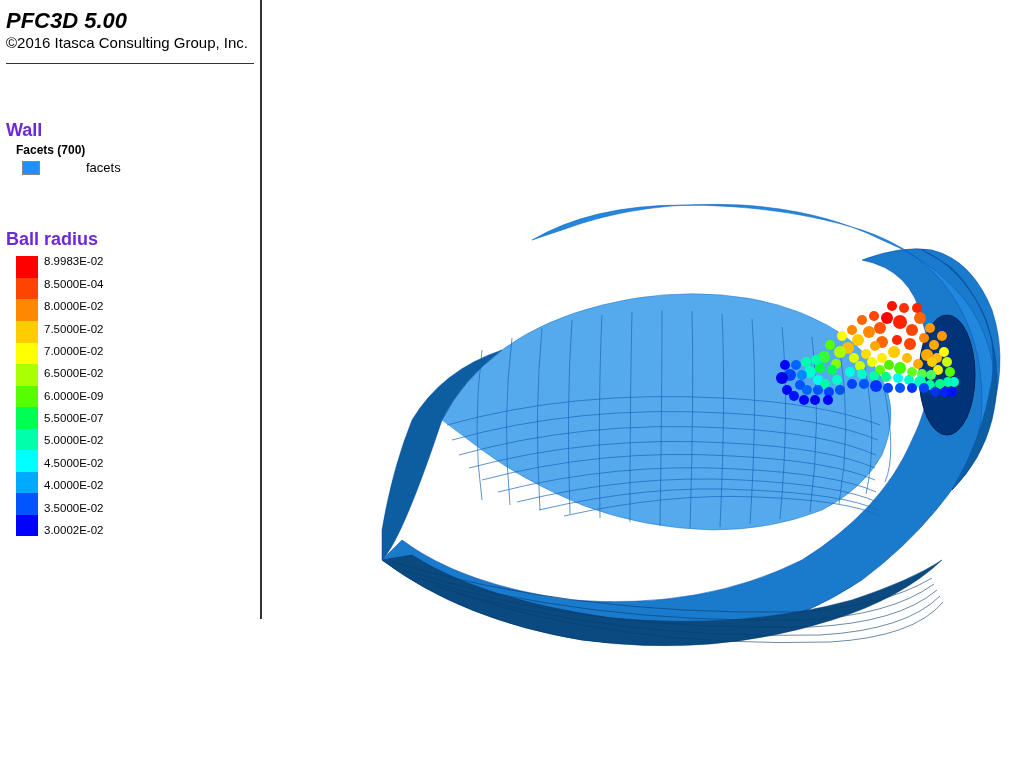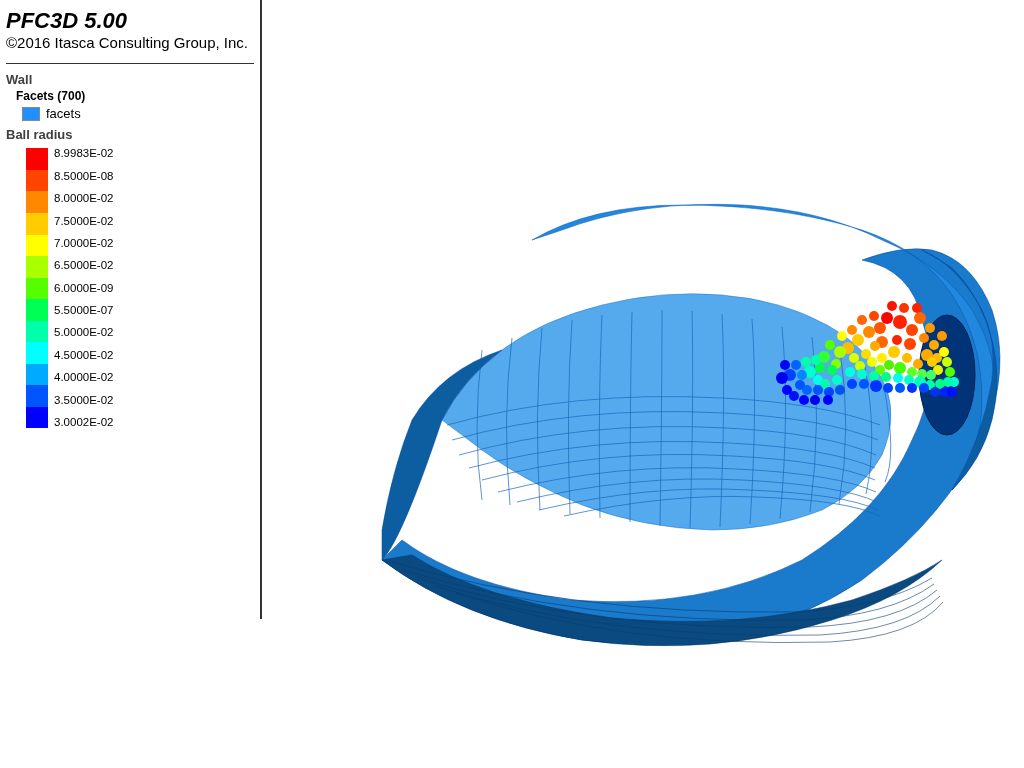--- a/index.html
+++ b/index.html
@@ -37,59 +37,61 @@
       color: #000;
       margin-bottom: 8px;
     }
 
     .divider {
       border-top: 1.5px solid #333;
       margin: 4px 0 8px 0;
     }
 
     .section-label {
-      font-size: 13px;
+      font-size: 18px;
       font-weight: bold;
-      color: #404040;
+      color: #6d28d9;
       margin-bottom: 2px;
+      margin-top: 48px;
     }
 
     .subsection-label {
       font-size: 12px;
       font-weight: bold;
       color: #000;
       margin-left: 10px;
       margin-bottom: 3px;
     }
 
     .facet-item {
       display: flex;
       align-items: center;
       margin-left: 16px;
       margin-bottom: 6px;
+      gap: 40px;
     }
 
     .facet-color-box {
       width: 18px;
       height: 14px;
       background: #1e90ff;
       margin-right: 6px;
       border: 1px solid #888;
     }
 
     .facet-text {
       font-size: 13px;
       color: #000;
     }
 
     
     .color-scale-container {
       display: flex;
       align-items: flex-end;
-      margin-left: 20px;
+      margin-left: 10px;
       margin-top: 4px;
     }
 
     .color-bar {
       width: 22px;
       height: 280px;
       display: flex;
       flex-direction: column;
       margin-right: 6px;
       flex-shrink: 0;
@@ -157,21 +159,21 @@
         <div class="color-segment" style="background: rgb(85, 255, 0);"></div>
         <div class="color-segment" style="background: rgb(0, 255, 85);"></div>
         <div class="color-segment" style="background: rgb(0, 255, 170);"></div>
         <div class="color-segment" style="background: rgb(0, 255, 255);"></div>
         <div class="color-segment" style="background: rgb(0, 170, 255);"></div>
         <div class="color-segment" style="background: rgb(0, 85, 255);"></div>
         <div class="color-segment" style="background: rgb(0, 0, 255);"></div>
       </div>
     <div class="scale-labels" id="scale-labels">
         <div class="scale-label">8.9983E-02</div>
-        <div class="scale-label">8.5000E-08</div>
+        <div class="scale-label">8.5000E-04</div>
         <div class="scale-label">8.0000E-02</div>
         <div class="scale-label">7.5000E-02</div>
         <div class="scale-label">7.0000E-02</div>
         <div class="scale-label">6.5000E-02</div>
         <div class="scale-label">6.0000E-09</div>
         <div class="scale-label">5.5000E-07</div>
         <div class="scale-label">5.0000E-02</div>
         <div class="scale-label">4.5000E-02</div>
         <div class="scale-label">4.0000E-02</div>
         <div class="scale-label">3.5000E-02</div>

